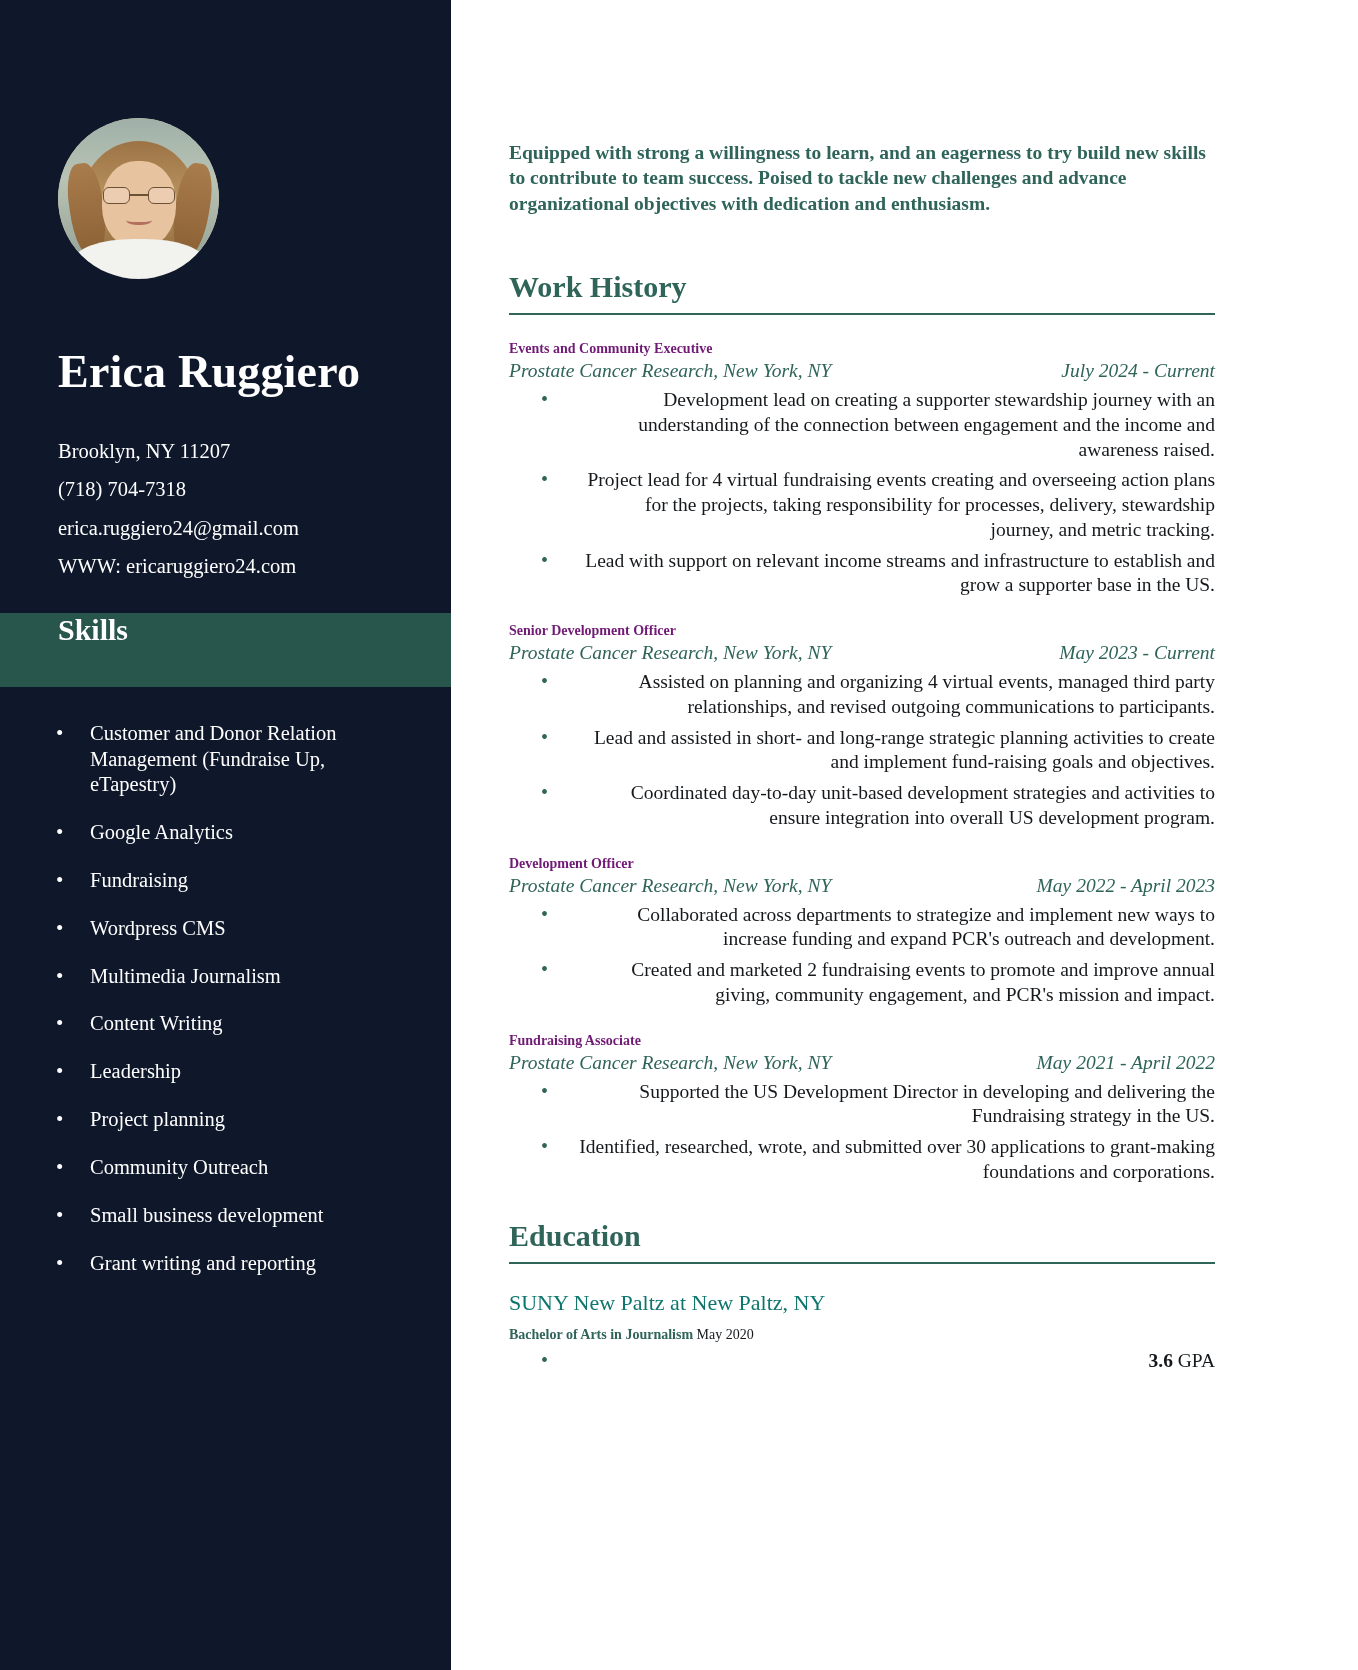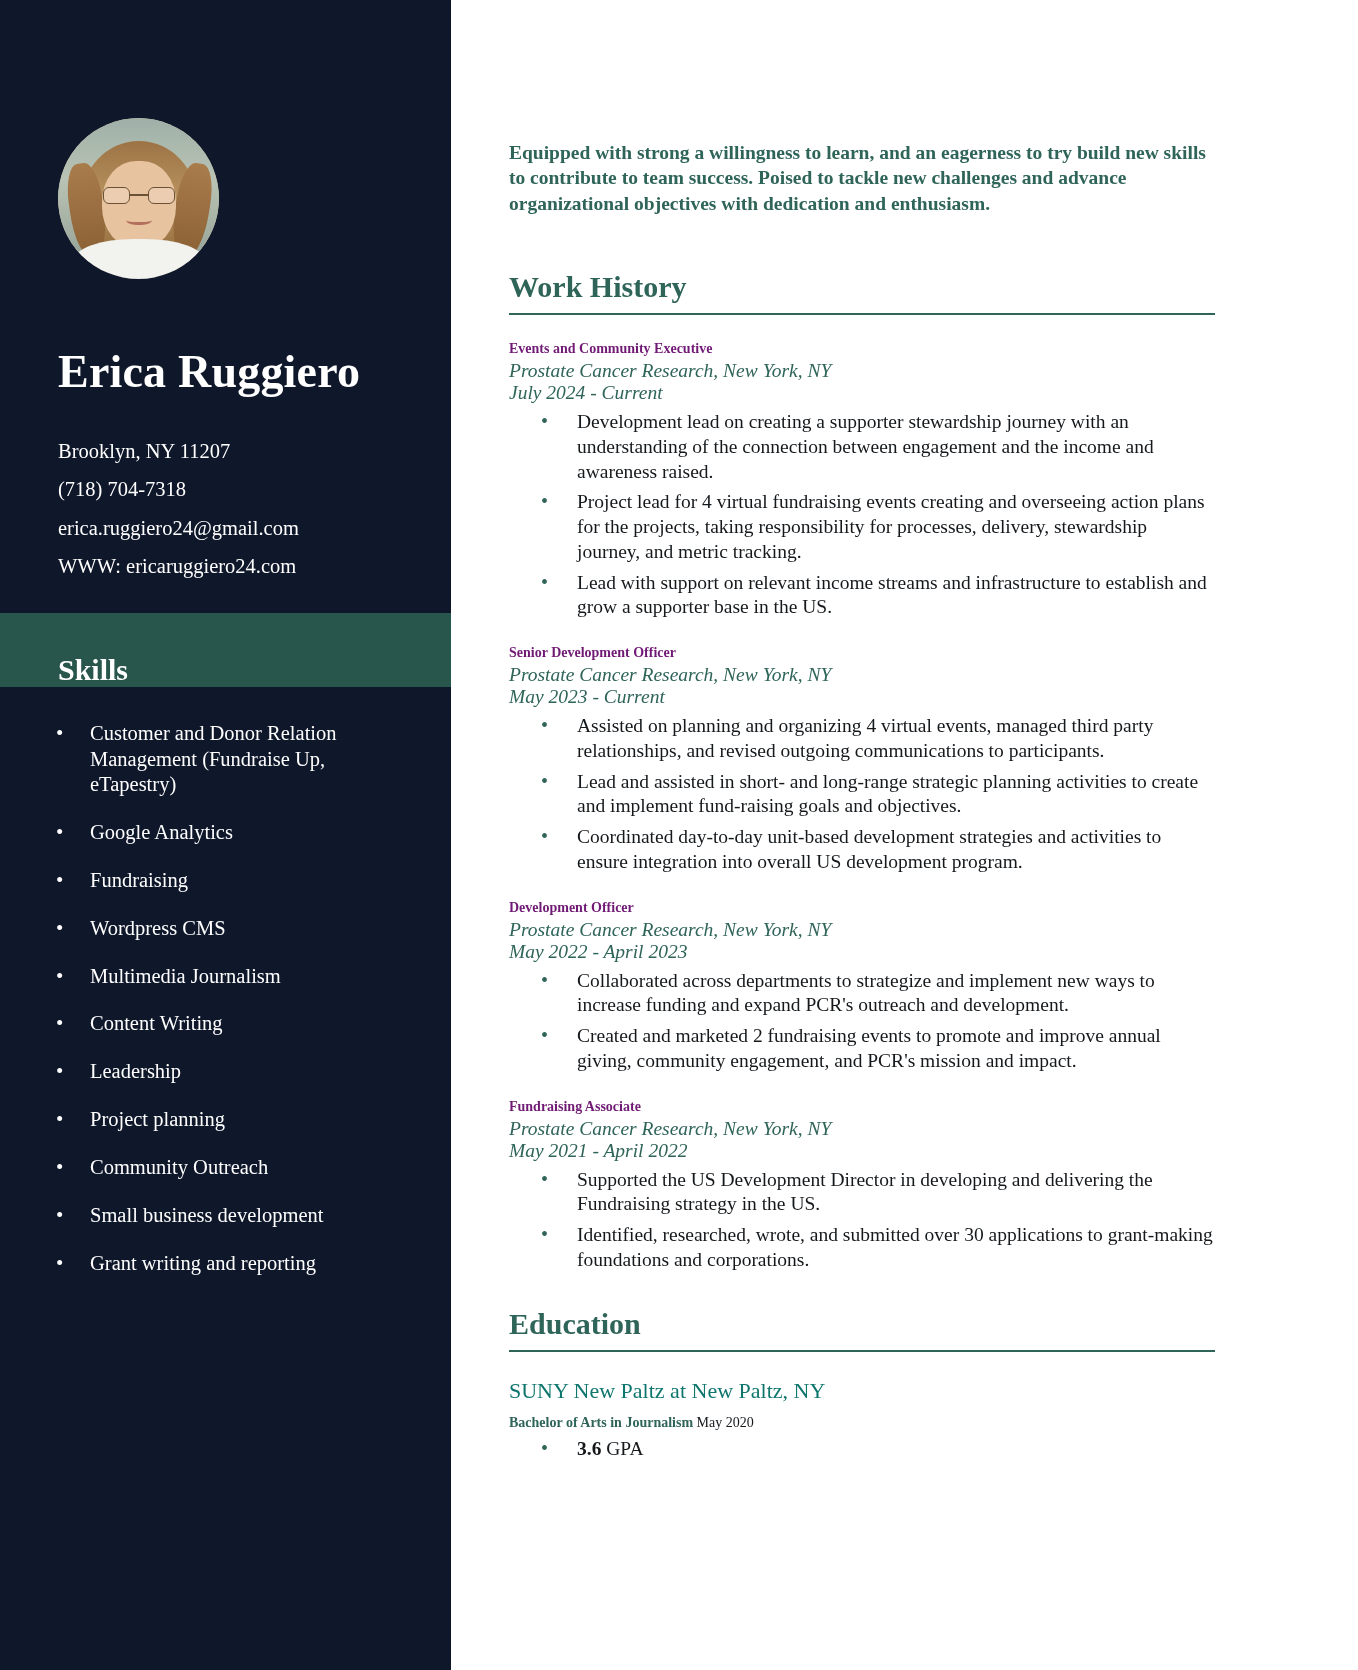--- a/index.html
+++ b/index.html
@@ -146,21 +146,21 @@
     line-height: 1.0;
     color: #ffffff;
   }
   .contact div { margin-bottom: 18px; }
 
   .skills-band {
     margin-top: 36px;
     background: #28564c;
     height: 74px;
     display: flex;
-    align-items: flex-end;
+    align-items: flex-start;
   }
   .skills-title {
     margin-left: 58px;
     font-size: 30px;
     font-weight: 700;
     color: #ffffff;
   }
 
   ul.skills-list {
     list-style: none;
@@ -221,27 +221,27 @@
     margin-top: 25px;
   }
   .job-meta {
     display: flex;
     justify-content: space-between;
     align-items: baseline;
     font-style: italic;
     font-size: 19.5px;
     color: #2f6459;
     margin-bottom: 6px;
-    flex-direction: column;
   }
 
   ul.bullets {
     list-style: none;
     margin: 0;
     padding: 0;
+    text-align: right;
   }
   ul.bullets li {
     position: relative;
     margin: 0 0 6px 68px;
     font-size: 19.5px;
     line-height: 1.27;
     color: #15191c;
   }
   ul.bullets li::before {
     content: "\2022";

